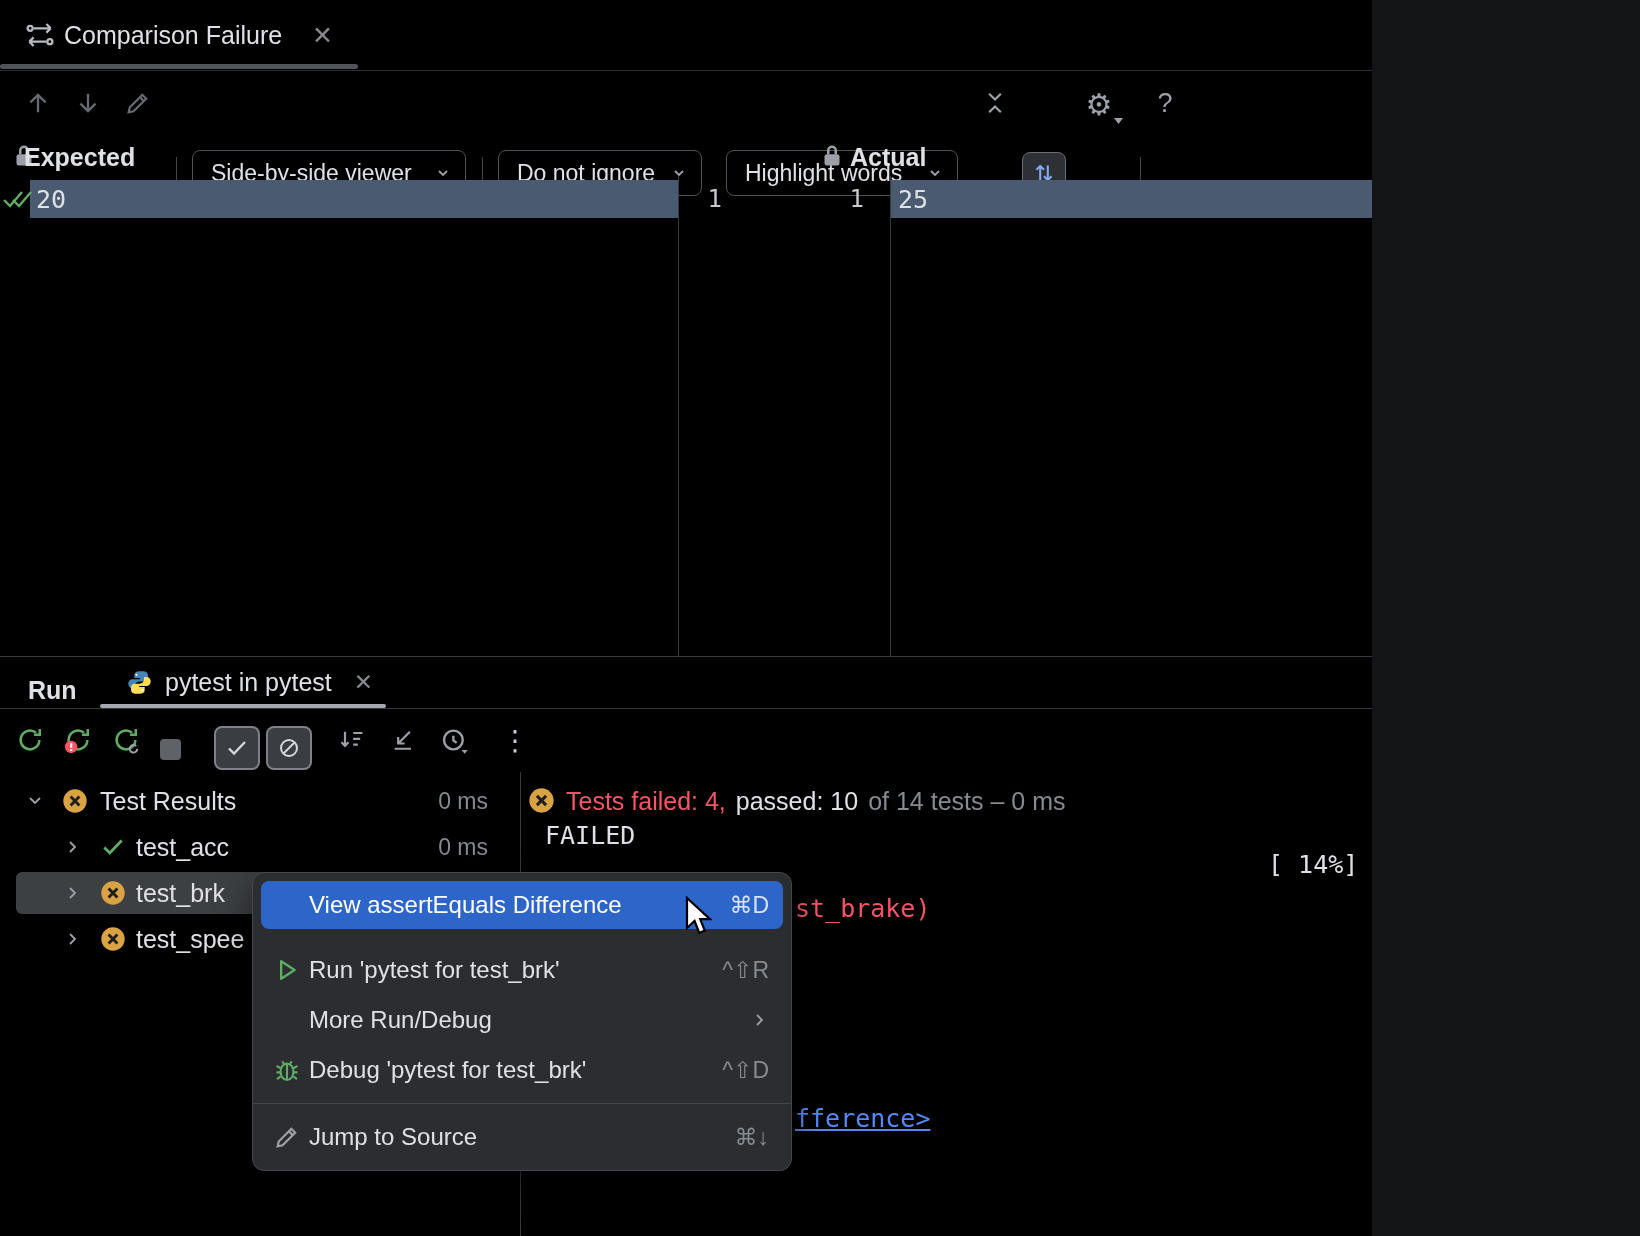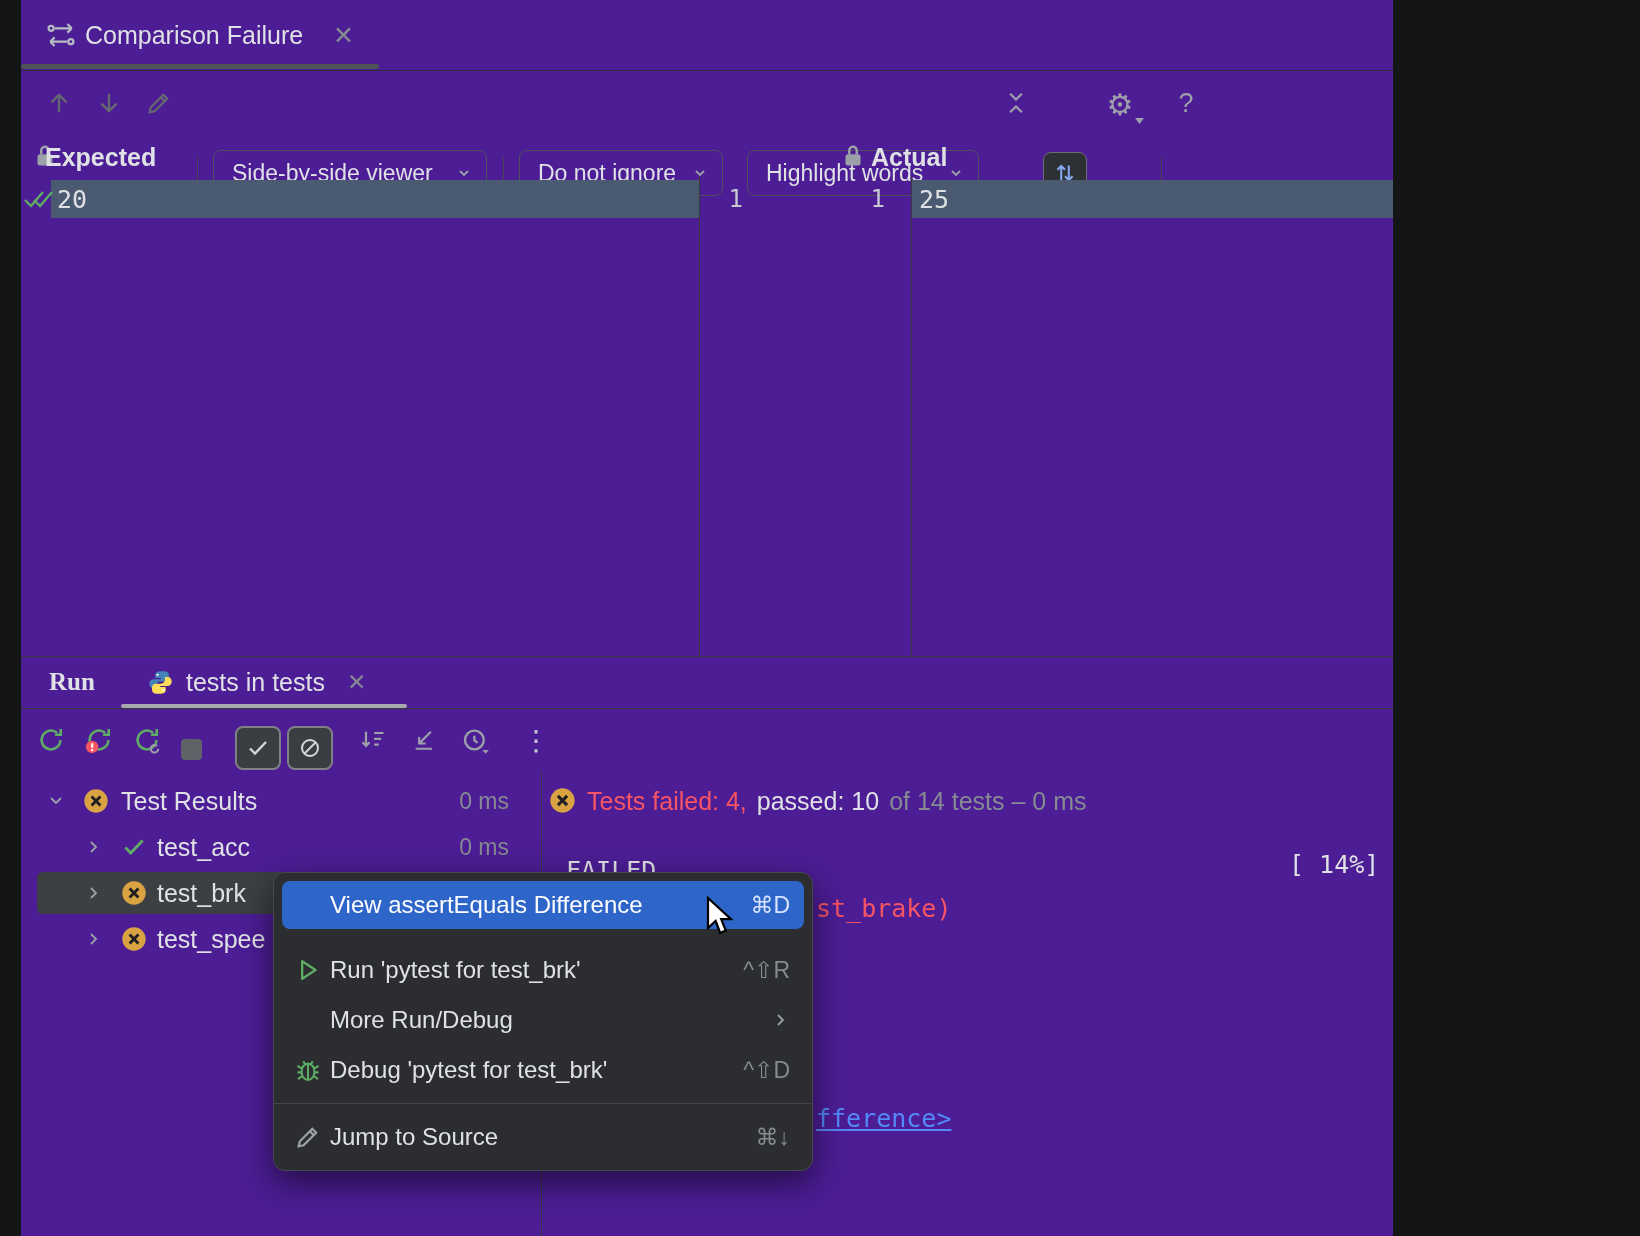--- a/index.html
+++ b/index.html
@@ -1,18 +1,18 @@
 <!DOCTYPE html>
 <html><head>
 <meta charset="utf-8">
 <style>
   *{margin:0;padding:0;box-sizing:border-box;}
   html,body{background:#141517;}
-  .screen{position:relative;width:1372px;height:1236px;background:#4c1d95;overflow:hidden;
-          font-family:"Liberation Sans",sans-serif;color:#dfe1e5;margin-left:21px;}
+  .screen{position:relative;width:1372px;height:1236px;background:#000000;overflow:hidden;
+          font-family:"Liberation Sans",sans-serif;color:#dfe1e5;}
   .abs{position:absolute;}
   .flex{display:flex;align-items:center;}
   .mono{font-family:"DejaVu Sans Mono",monospace;}
   .hline{position:absolute;height:1px;background:#393b40;}
   .vline{position:absolute;width:1px;background:#393b40;}
   .vsep{position:absolute;width:1px;background:#43454a;}
   .ddbtn{position:absolute;height:46px;border:1px solid #4e5157;border-radius:8px;
          display:flex;align-items:center;justify-content:space-between;
          padding:0 14px 0 18px;font-size:23px;color:#dfe1e5;background:transparent;}
   .icon32{position:absolute;width:32px;height:32px;display:flex;align-items:center;justify-content:center;}
@@ -158,31 +158,31 @@
         <path d="M2 12 l6 6 L20 4"></path>
           <path d="M11 12 l6 6 L29 4"></path>
       </svg>
     </span>
     <div class="vline" style="left:678px;top:0;height:480px;"></div>
     <div class="vline" style="left:890px;top:0;height:480px;"></div>
   </div>
   <div class="hline" style="left:0;top:656px;width:1640px;"></div>
 
   <div class="abs" style="left:0;top:656px;width:1640px;height:52px;">
-    <span class="abs flex" style="left:28px;top:0;height:52px;font-size:25px;font-weight:600;font-family:Liberation Serif, serif;">Run</span>
+    <span class="abs flex" style="left:28px;top:8px;height:52px;font-size:25px;font-weight:600;">Run</span>
     <div class="abs flex" style="left:126px;top:0;height:52px;">
       <span style="margin-right:12px;">
         <svg width="27" height="27" viewBox="0 0 24 24">
           <path fill="#4584b6" d="M12 2c-3 0-4.6 1.3-4.6 3.2V8h4.9v1H5.8C3.7 9 2 10.6 2 13s1.6 4 3.7 4H8v-2.3c0-2 1.7-3.7 3.8-3.7h4.7c1.7 0 3-1.4 3-3.1V5.2C19.5 3.3 17.6 2 15.6 2H12z"></path>
           <path fill="#ffde57" d="M12 22c3 0 4.6-1.3 4.6-3.2V16h-4.9v-1h6.5c2.1 0 3.8-1.6 3.8-4s-1.6-4-3.7-4H16v2.3c0 2-1.7 3.7-3.8 3.7H7.5c-1.7 0-3 1.4-3 3.1v2.7C4.5 20.7 6.4 22 8.4 22H12z"></path>
           <circle cx="9.3" cy="5.2" r="1" fill="#fff"></circle>
             <circle cx="14.7" cy="18.8" r="1" fill="#fff"></circle>
         </svg>
       </span>
-      <span style="font-size:25px;">tests in tests</span>
+      <span style="font-size:25px;">pytest in pytest</span>
       <span style="margin-left:22px;font-size:23px;color:#868a91;">✕</span>
     </div>
     <div class="abs" style="left:100px;top:48px;width:286px;height:4px;background:#a6a9af;border-radius:2px;"></div>
   </div>
   <div class="hline" style="left:0;top:708px;width:1640px;"></div>
 
   <div class="abs" style="left:0;top:708px;width:1640px;height:64px;">
     <span class="icon32" style="left:14px;top:16px;">
       <svg width="30" height="30" viewBox="0 0 24 24" fill="none" stroke="#5fad65" stroke-width="2">
         <path d="M19.5 12 A7.5 7.5 0 1 1 16.9 6.3"></path>
@@ -308,21 +308,21 @@
         <circle cx="10" cy="10" r="9" fill="#d9a343"></circle>
         <path d="M6.6 6.6 l6.8 6.8 M13.4 6.6 l-6.8 6.8" stroke="#1e1f22" stroke-width="2.2"></path>
       </svg>
   </span>
   <div class="abs flex" style="left:566px;top:778px;height:46px;font-size:25px;text-align:right;">
     <span style="color:#f75464;">Tests failed: 4,</span>
     <span style="color:#dfe1e5;margin-left:10px;">passed: 10</span>
     <span style="color:#868a91;margin-left:10px;">of 14 tests – 0 ms</span>
   </div>
 
-  <span class="abs flex mono" style="left:545px;top:852px;height:36px;font-size:25px;color:#dfe1e5;">FAILED</span>
+  <span class="abs flex mono" style="left:545px;top:817px;height:36px;font-size:25px;color:#dfe1e5;">FAILED</span>
   <span class="abs flex mono" style="left:1268px;top:846px;height:36px;font-size:25px;color:#dfe1e5;">[ 14%]</span>
   <span class="abs flex mono" style="left:795px;top:890px;height:36px;font-size:25px;color:#f75464;">st_brake)</span>
   <span class="abs flex mono" style="left:795px;top:1100px;height:36px;font-size:25px;color:#548af7;text-decoration:underline;">fference&gt;</span>
 
   <span class="rt-icon" style="top:856px;">
     <svg width="32" height="32" viewBox="0 0 24 24" fill="none" stroke="#9da0a8" stroke-width="1.9">
         <path d="M12 20 V5 M5.5 11.5 L12 5 l6.5 6.5"></path>
       </svg>
   </span>
   <span class="rt-icon" style="top:906px;">

